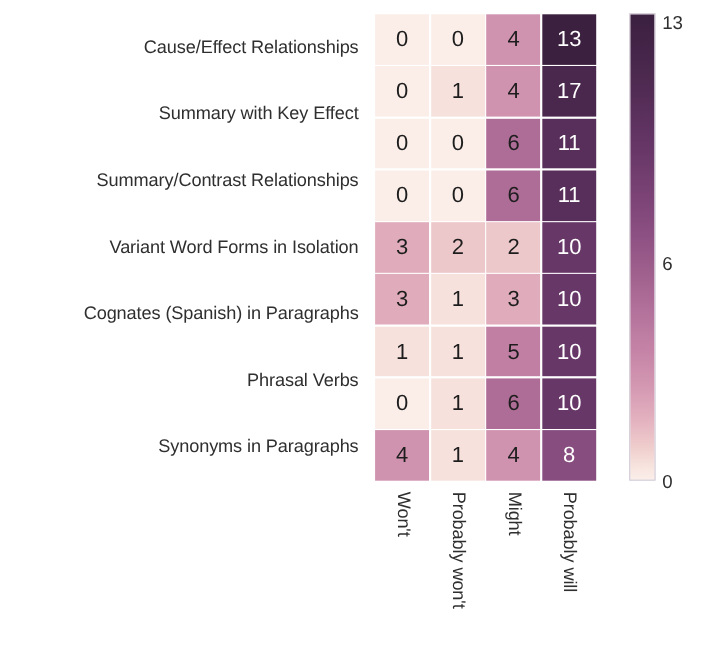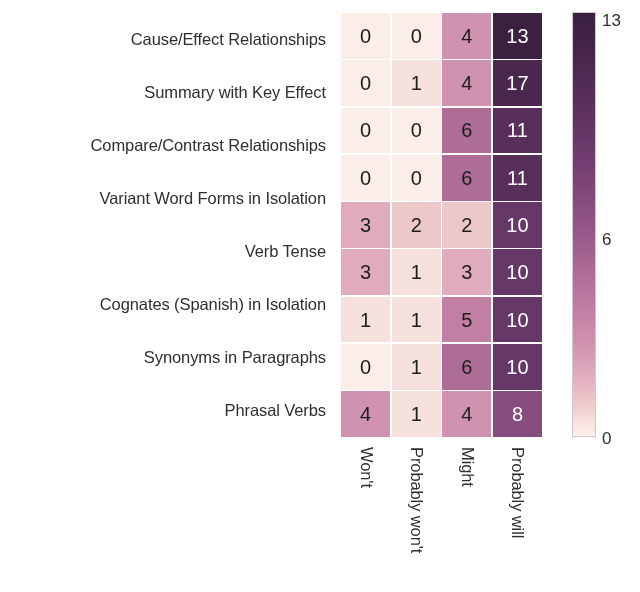--- a/index.html
+++ b/index.html
@@ -137,26 +137,25 @@
   #cb-tick-bot  { top: 418px; }
 </style>
 </head>
 <body>
 
 <div id="figure">
 
   <div id="row-labels">
       <div class="row-label">Cause/Effect Relationships</div>
       <div class="row-label">Summary with Key Effect</div>
-      <div class="row-label">Compare/Contrast Relationships</div>
+      <div class="row-label">Summary/Contrast Relationships</div>
       <div class="row-label">Variant Word Forms in Isolation</div>
-      <div class="row-label">Verb Tense</div>
-      <div class="row-label">Cognates (Spanish) in Isolation</div>
+      <div class="row-label">Cognates (Spanish) in Paragraphs</div>
+      <div class="row-label">Phrasal Verbs</div>
       <div class="row-label">Synonyms in Paragraphs</div>
-      <div class="row-label">Phrasal Verbs</div>
     </div>
 
   <div id="heatmap">
       <div class="cell dark-text" style="background: rgb(251, 238, 233);">0</div>
       <div class="cell dark-text" style="background: rgb(251, 238, 233);">0</div>
       <div class="cell dark-text" style="background: rgb(208, 147, 175);">4</div>
       <div class="cell light-text" style="background: rgb(59, 32, 64);">13</div>
       <div class="cell dark-text" style="background: rgb(251, 238, 233);">0</div>
       <div class="cell dark-text" style="background: rgb(246, 225, 220);">1</div>
       <div class="cell dark-text" style="background: rgb(208, 147, 175);">4</div>

